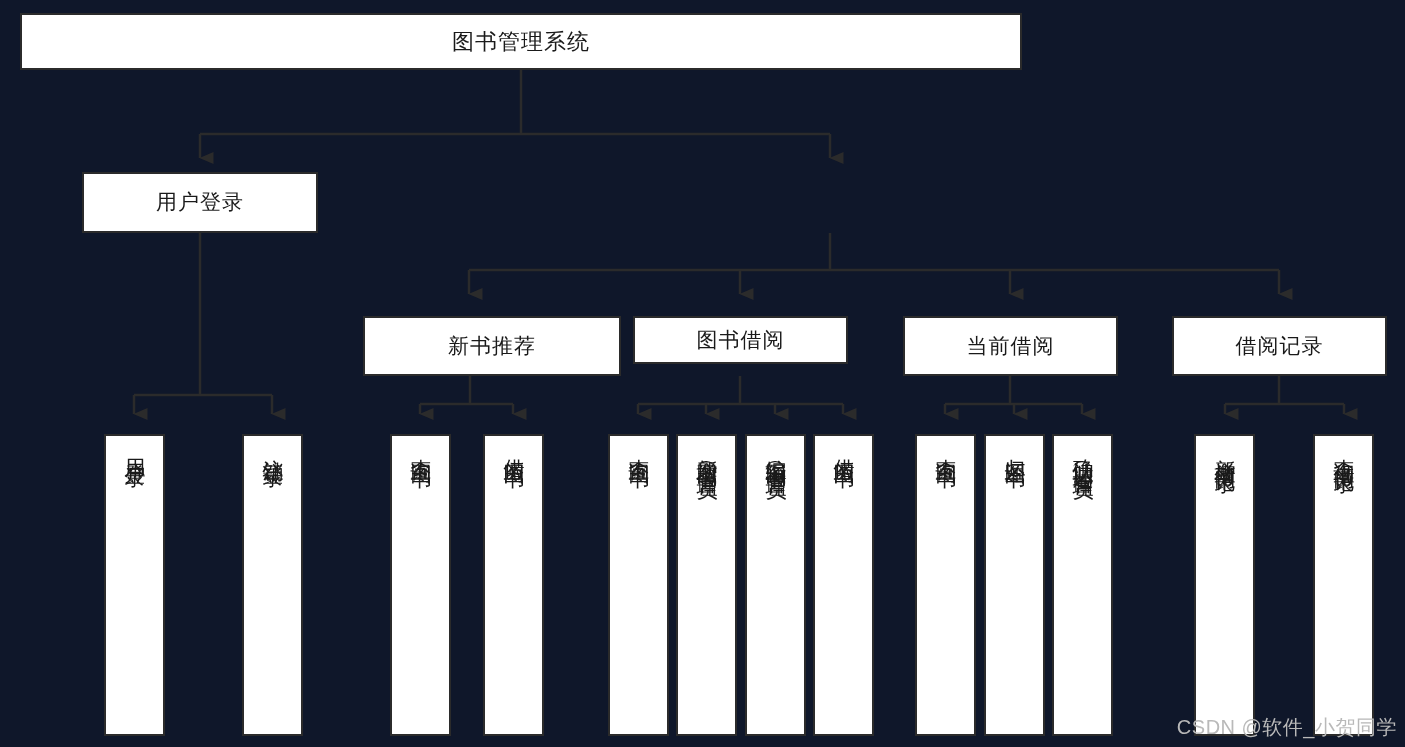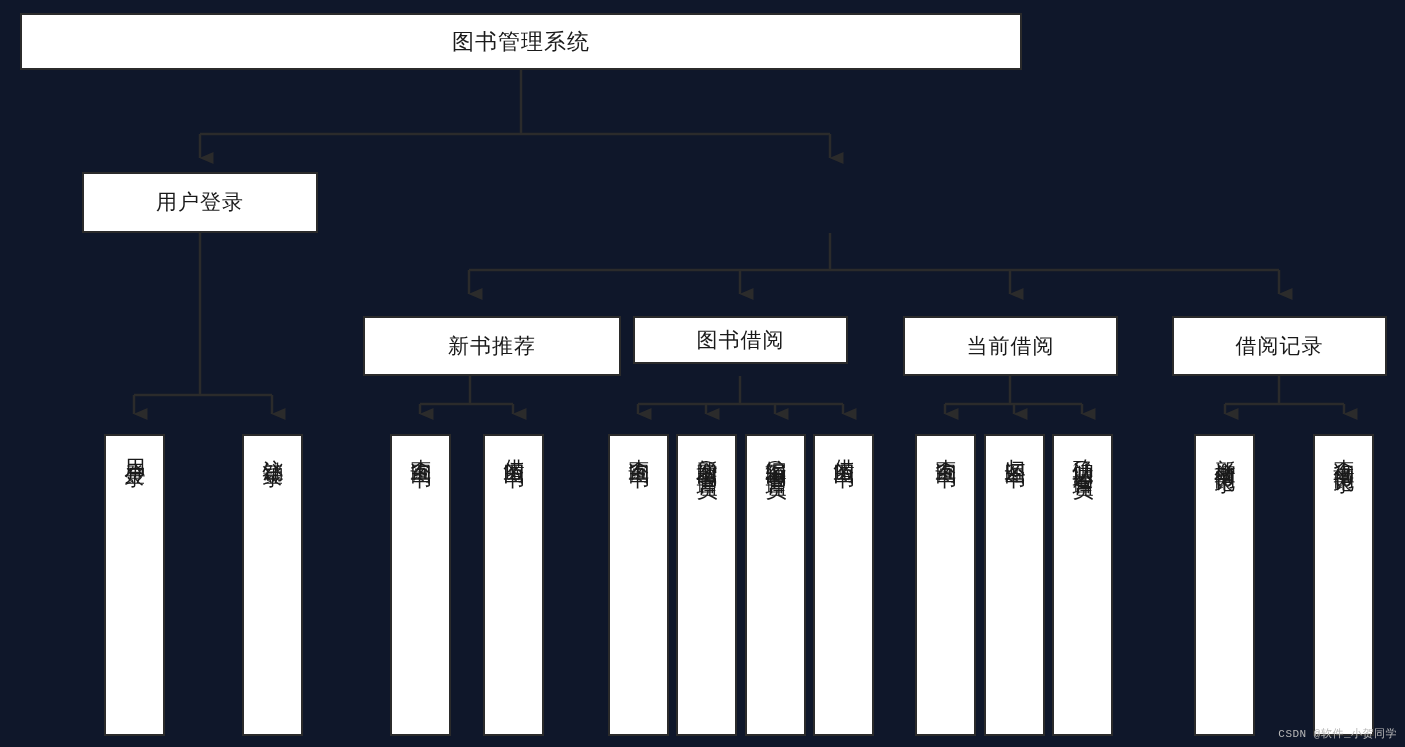--- a/index.html
+++ b/index.html
@@ -57,26 +57,26 @@
     writing-mode: vertical-rl;
     text-orientation: upright;
     font-size: 21px;
     letter-spacing: 3px;
     white-space: nowrap;
   }
   #watermark {
     position: absolute;
     right: 8px;
     bottom: 6px;
-    font-size: 11px;
+    font-size: 20px;
     color: #b9b9b9;
     letter-spacing: 0.5px;
     z-index: 5;
     white-space: nowrap;
-    font-family: Liberation Mono, monospace;
+    font-family: Liberation Sans, sans-serif;
   }
 </style>
 </head>
 <body>
 
 <div id="canvas">
 
   <svg id="edges" viewBox="0 0 1405 747" width="1405" height="747" xmlns="http://www.w3.org/2000/svg">
     <defs>
       <marker id="arrow" viewBox="0 0 12 14" refX="6" refY="13.5" markerWidth="12" markerHeight="14" orient="auto-start-reverse" markerUnits="userSpaceOnUse">

